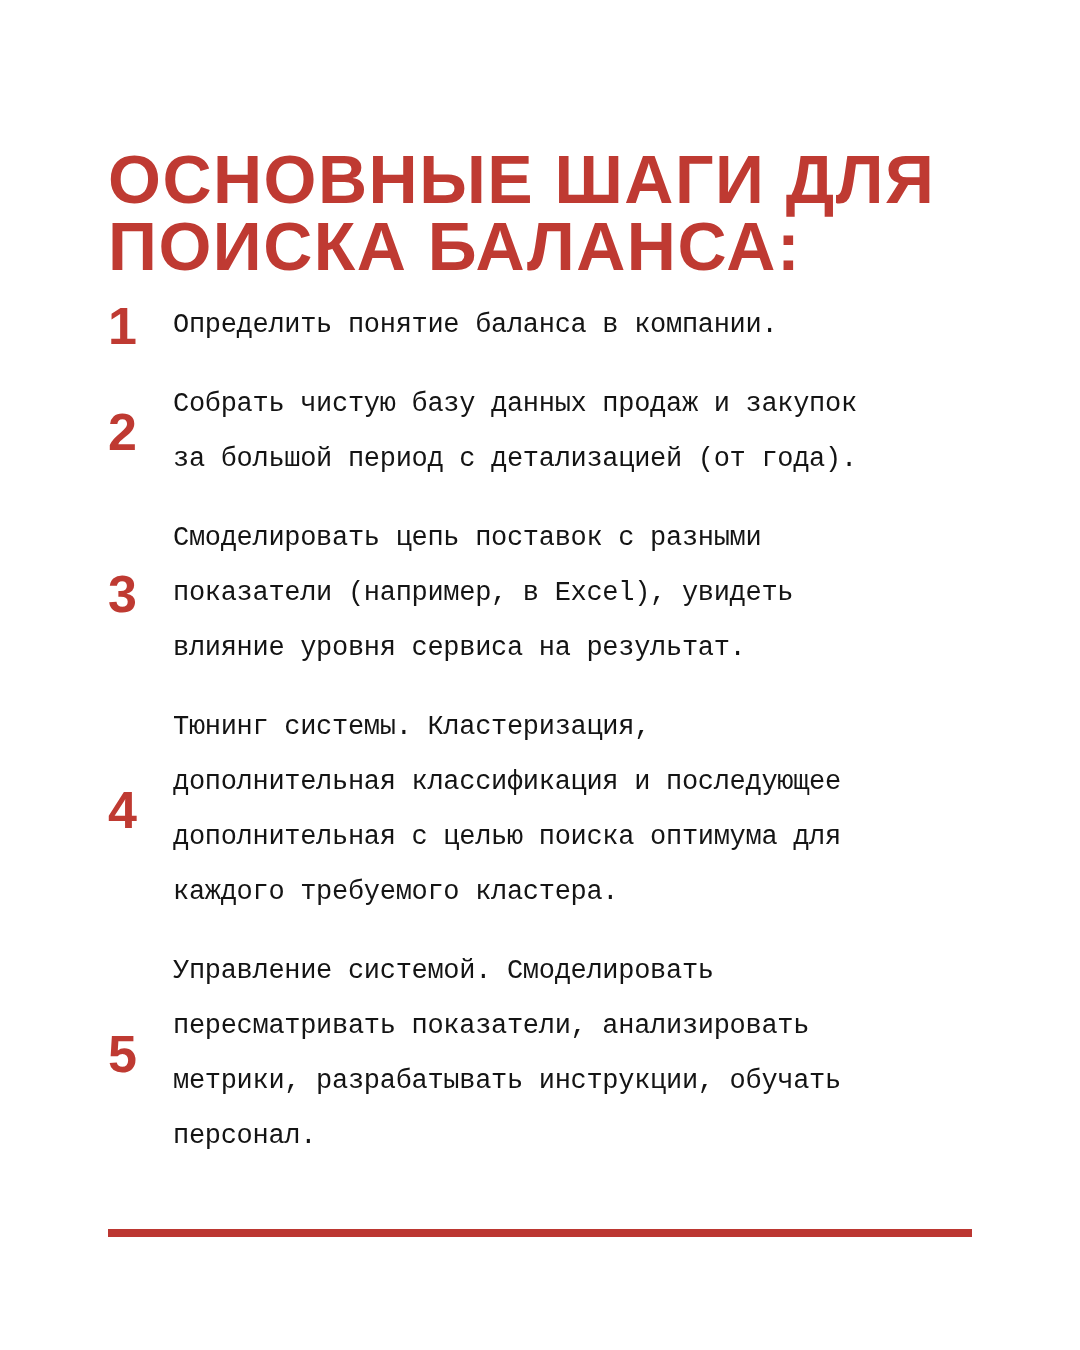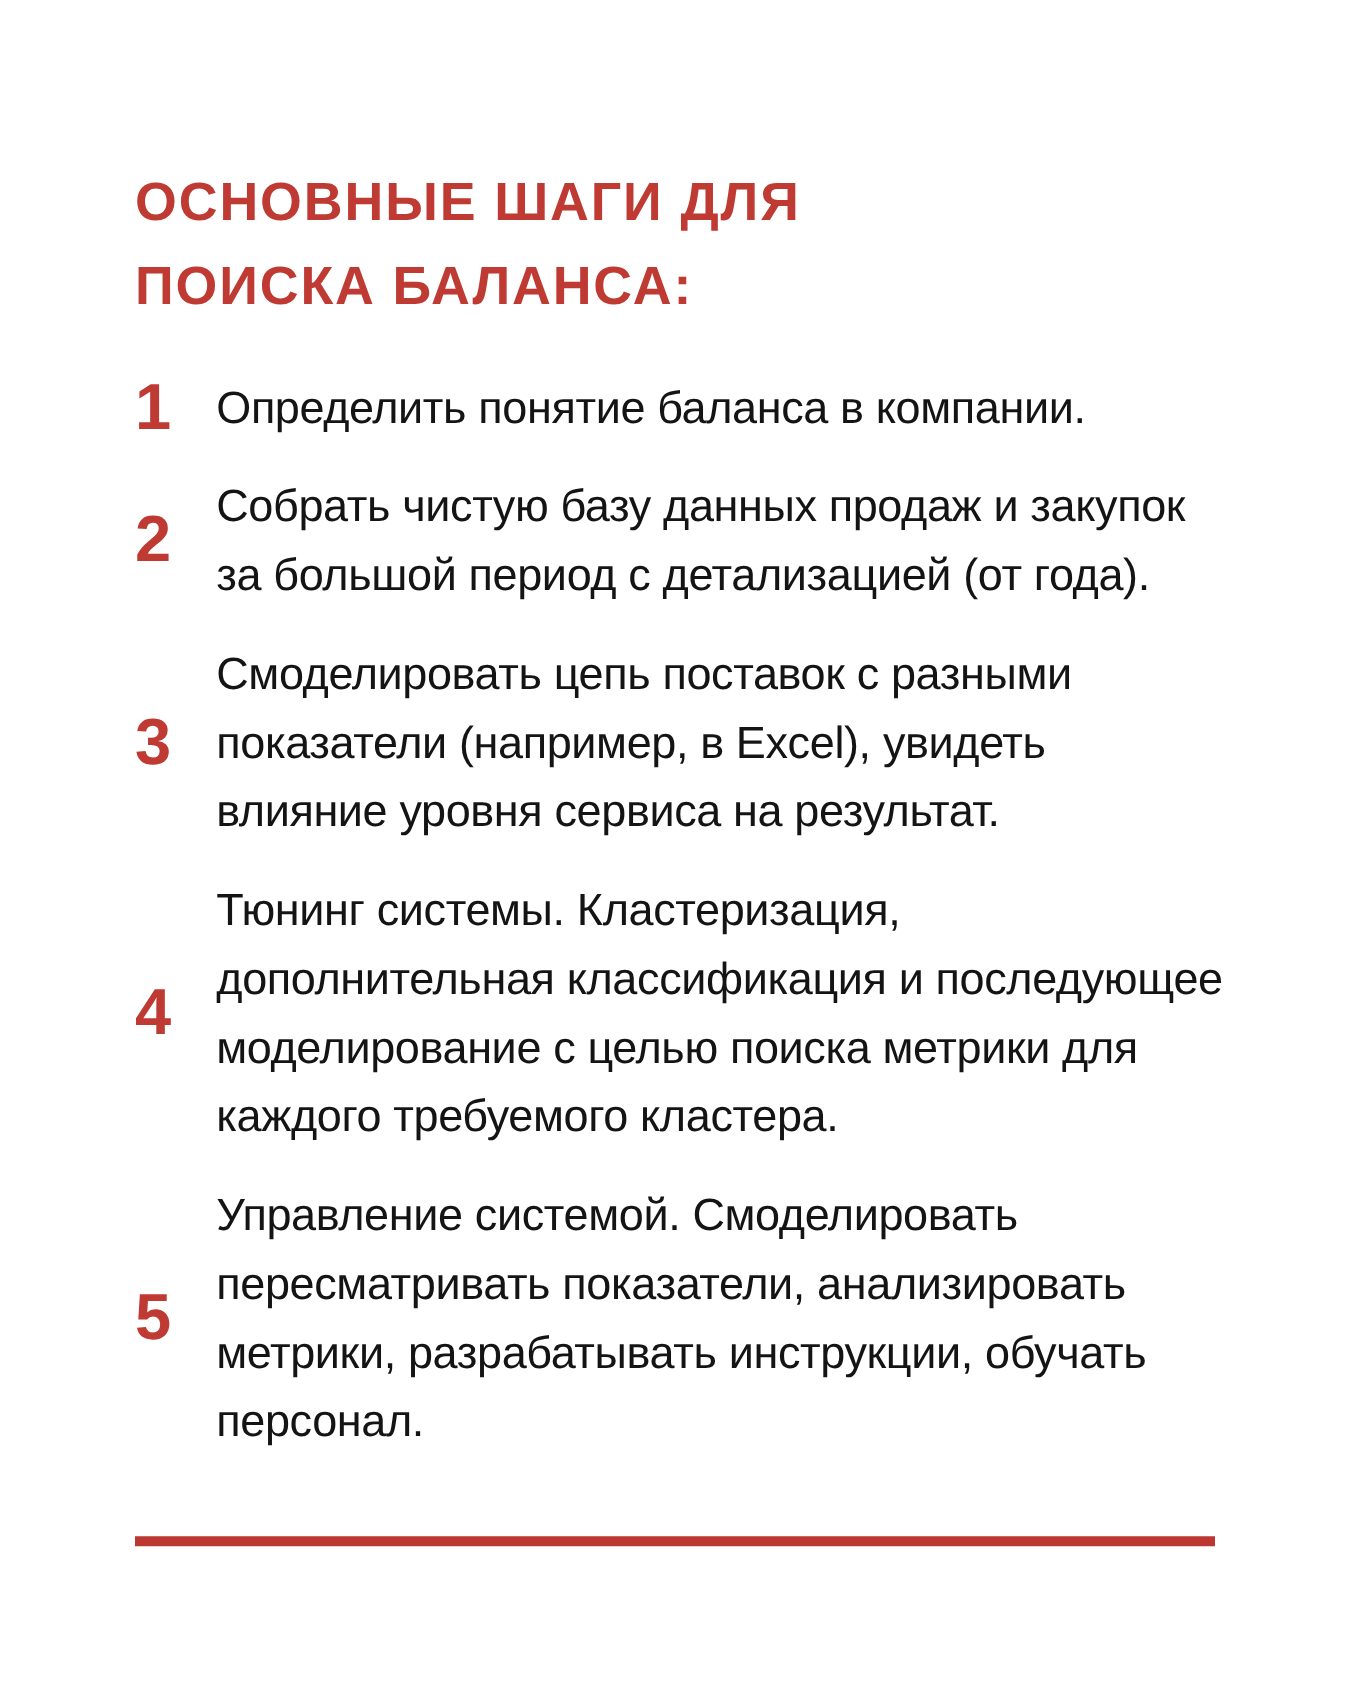--- a/index.html
+++ b/index.html
@@ -14,21 +14,21 @@
     background: #ffffff;
     overflow: hidden;
     font-family: "Liberation Sans", sans-serif;
   }
   .title {
     position: absolute;
     left: 108px;
     top: 100px;
     width: 880px;
     color: #bf3a32;
-    font-size: 43px;
+    font-size: 68px;
     font-weight: 800;
     letter-spacing: 1.5px;
     line-height: 67px;
     white-space: pre-line;
     text-transform: uppercase;
   }
   .steps {
     position: absolute;
     left: 108px;
     top: 298px;
@@ -45,25 +45,26 @@
   .step-number {
     flex: 0 0 65px;
     color: #bf3a32;
     font-size: 52px;
     font-weight: 800;
     line-height: 1;
   }
   .step-text {
     flex: 1 1 auto;
     color: #141414;
-    font-size: 36px;
+    font-size: 27px;
     font-weight: 400;
     line-height: 55px;
     letter-spacing: -0.3px;
     white-space: pre-line;
+    font-family: Liberation Mono, monospace;
   }
   .divider {
     position: absolute;
     left: 108px;
     top: 1229px;
     width: 864px;
     height: 8px;
     background: #bc3732;
   }
 </style>
@@ -92,21 +93,21 @@
       <div class="step-number">3</div>
       <div class="step-text">Смоделировать цепь поставок с разными
 показатели (например, в Excel), увидеть
 влияние уровня сервиса на результат.</div>
     </div>
 
     <div class="step">
       <div class="step-number">4</div>
       <div class="step-text">Тюнинг системы. Кластеризация,
 дополнительная классификация и последующее
-моделирование с целью поиска метрики для
+дополнительная с целью поиска оптимума для
 каждого требуемого кластера.</div>
     </div>
 
     <div class="step">
       <div class="step-number">5</div>
       <div class="step-text">Управление системой. Смоделировать
 пересматривать показатели, анализировать
 метрики, разрабатывать инструкции, обучать
 персонал.</div>
     </div>

